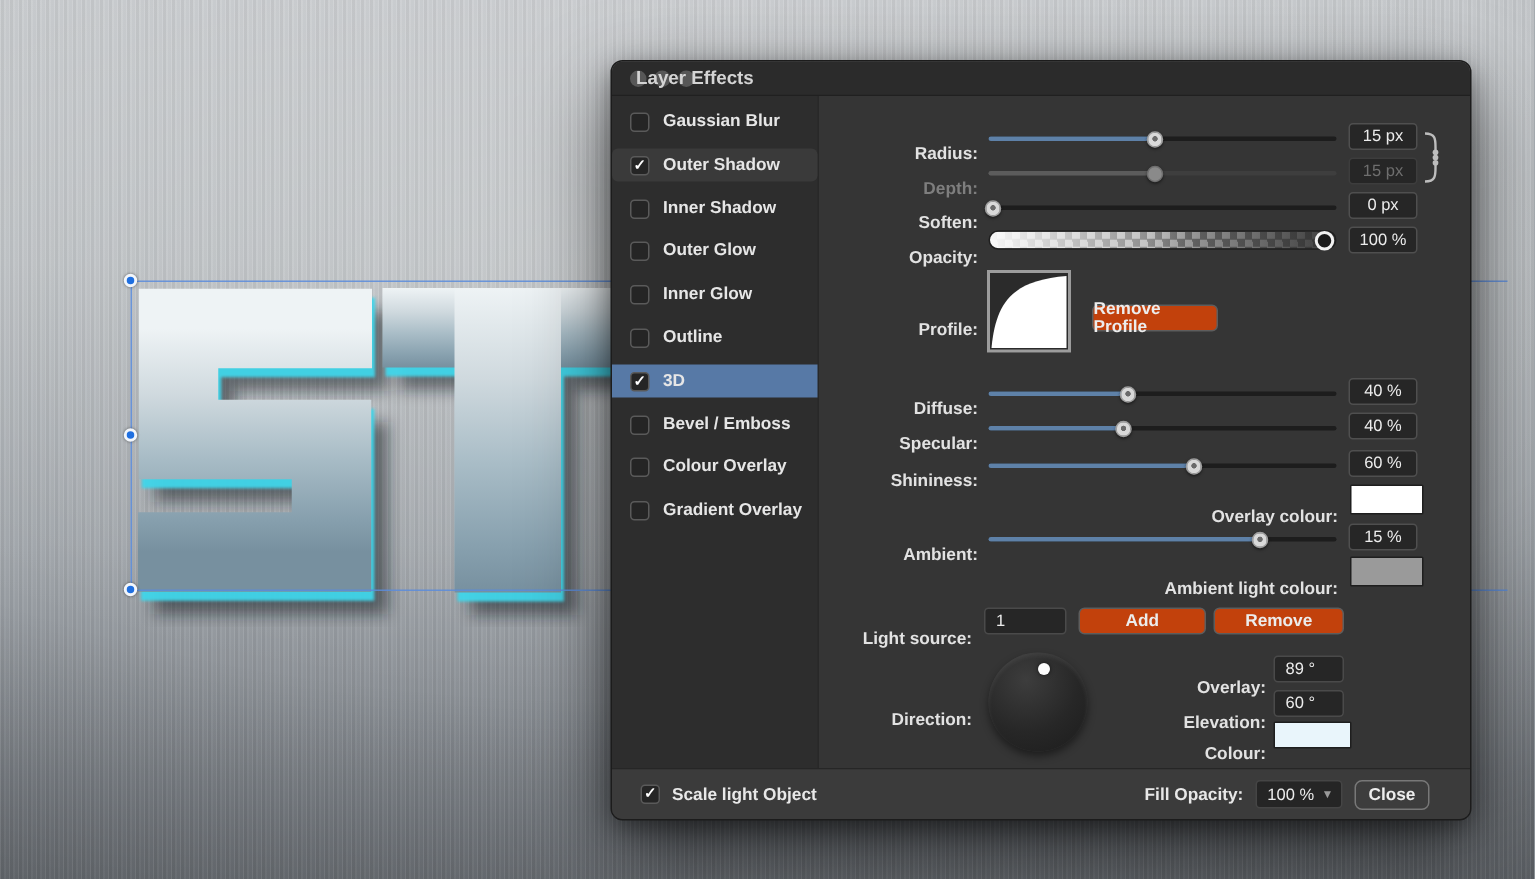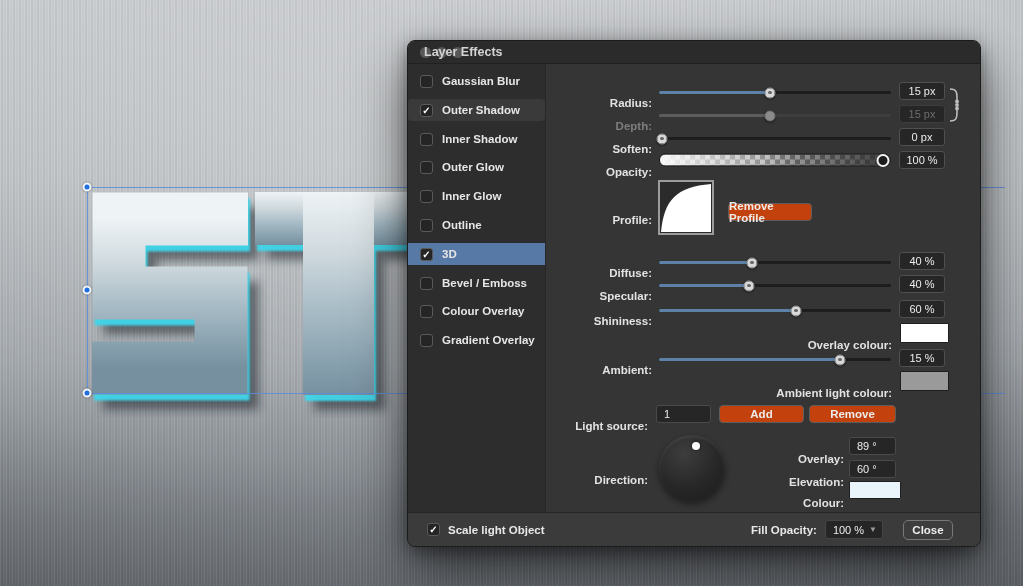--- a/index.html
+++ b/index.html
@@ -144,21 +144,21 @@
   .footer .cbx{margin-left:19px;}
   .foot-label{margin-left:8px;font-size:11.5px;color:#e8e8e8;font-weight:600;}
   .foot-right{margin-left:auto;display:flex;align-items:center;margin-right:27px;}
   .dropdown{
     height:19px;min-width:48px;background:#252525;border:1px solid #454545;border-radius:3px;
     box-sizing:border-box;display:flex;align-items:center;justify-content:space-between;
     padding:0 5px 0 7px;color:#ececec;font-size:11px;margin-left:8px;
   }
   .dropdown .arrow{font-size:8px;color:#9a9a9a;margin-left:5px;}
   .close-btn{
-    position:static;width:50px;height:20px;margin-left:20px;
+    position:static;width:50px;height:20px;margin-left:8px;
     background:#3d3d3d;border:1.5px solid #787878;border-radius:5px;
   }
 </style>
 </head>
 <body>
 
 <div class="metal"></div>
 
 <div class="artwork">
   <span class="visually-hidden">ST</span>

